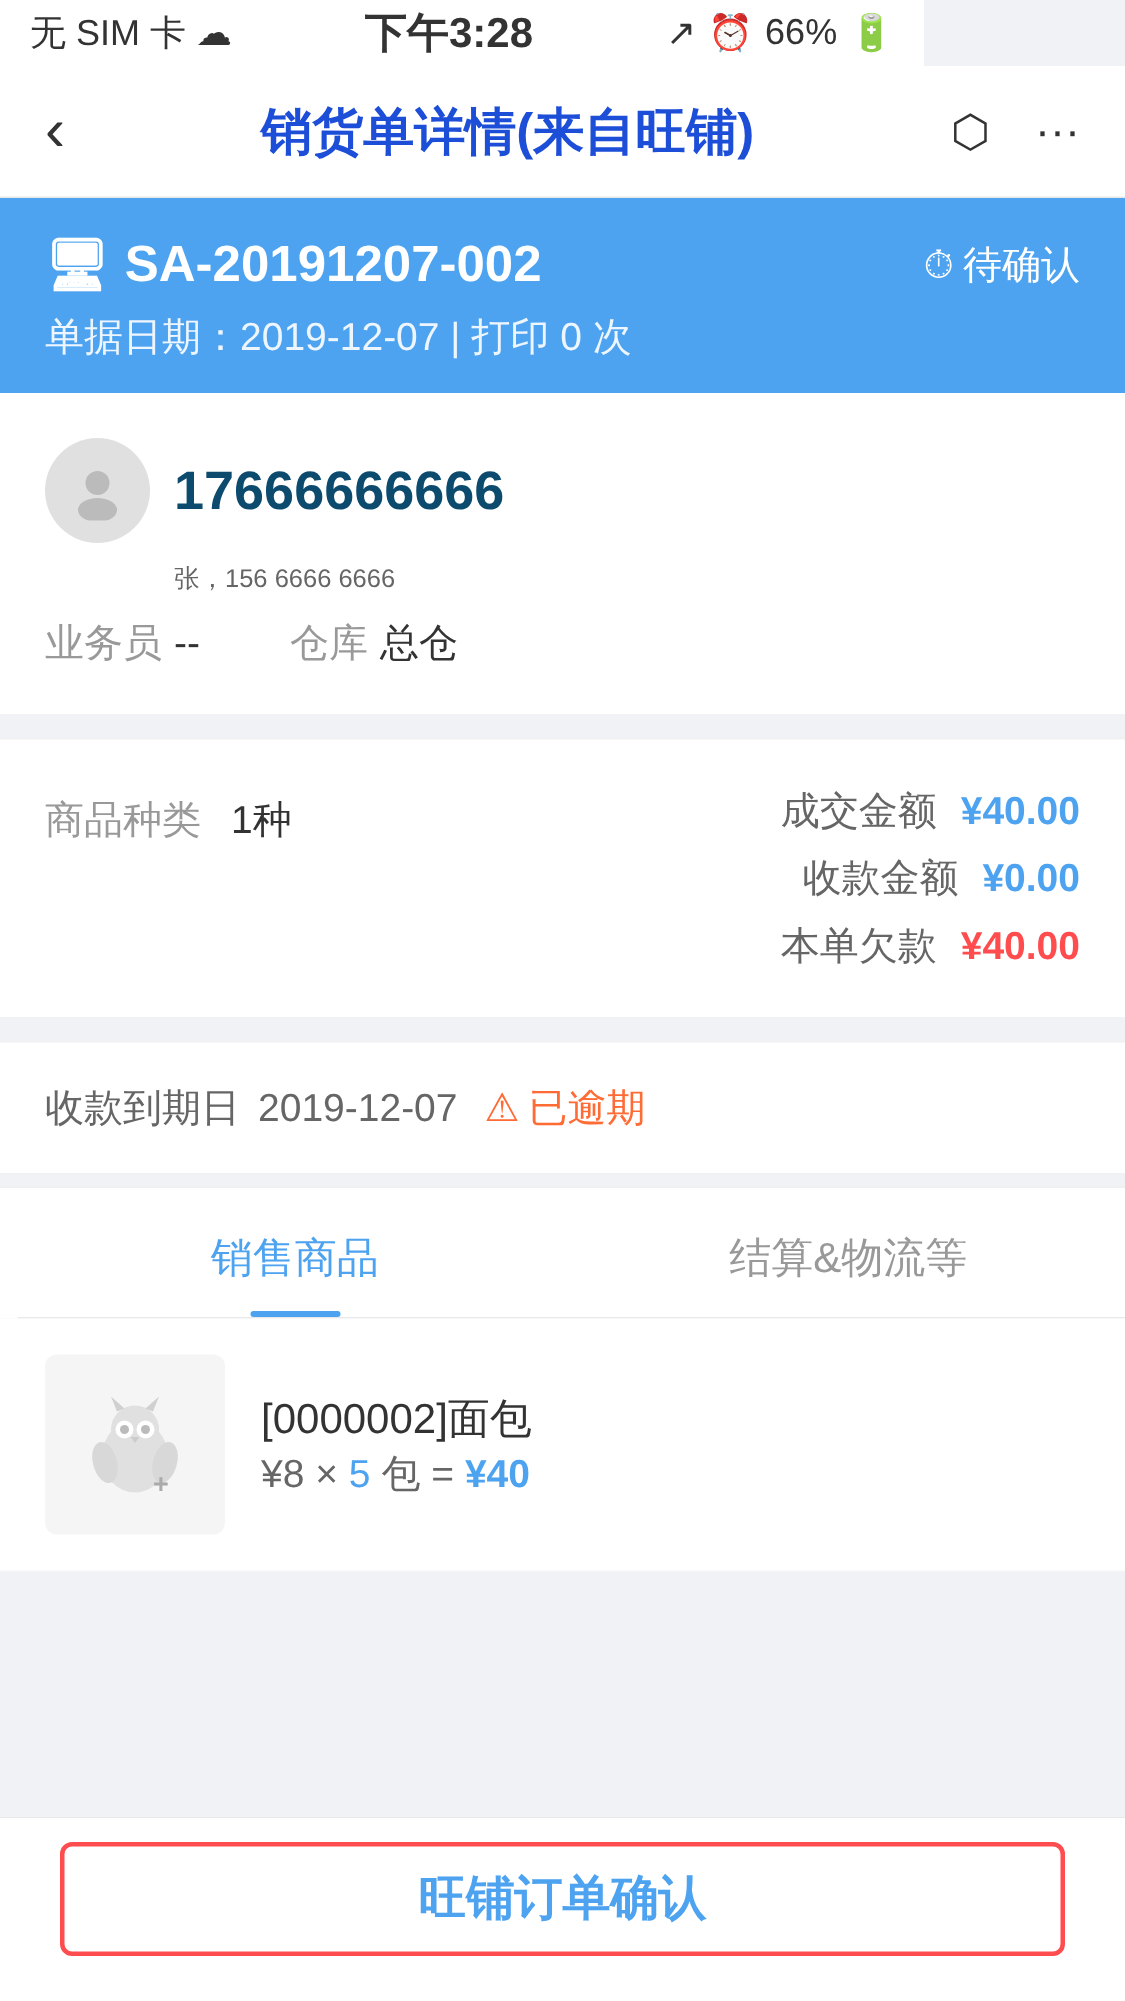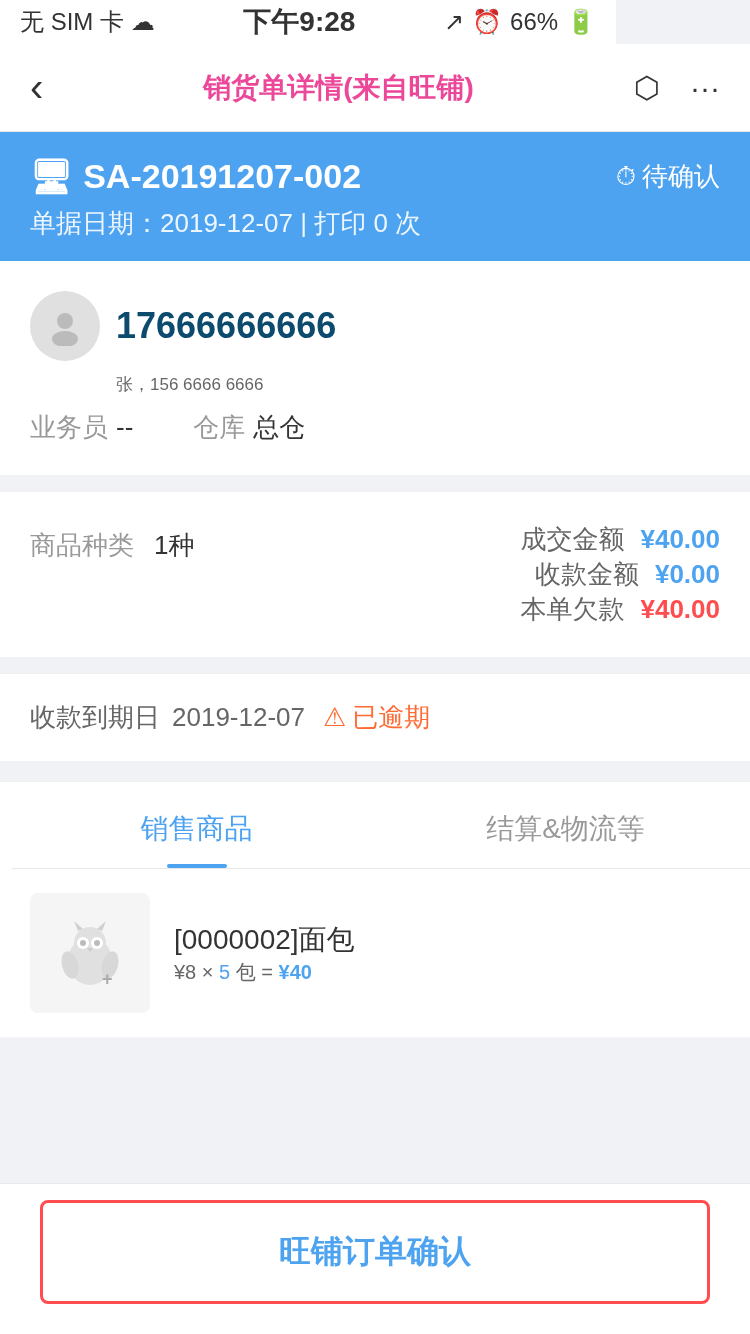--- a/index.html
+++ b/index.html
@@ -36,23 +36,23 @@
       width: 750px;
       height: 88px;
       background: #fff;
       display: flex;
       align-items: center;
       justify-content: space-between;
       padding: 0 30px;
       border-bottom: 1px solid #e8e8e8;
     }
     .nav-title {
-      font-size: 28px;
+      font-size: 34px;
       font-weight: 600;
-      color: #ec4899;
+      color: #1d4ed8;
     }
     .nav-icons { display: flex; align-items: center; gap: 30px; }
     .nav-icon { font-size: 30px; color: #333; }
 
     
     .order-header {
       background: #4da3f0;
       padding: 24px 30px 20px;
       margin-bottom: 0;
     }
@@ -149,36 +149,37 @@
       font-size: 26px;
       padding-top: 6px;
     }
     .summary-label { color: #999; }
     .summary-value { color: #333; }
     .summary-right {
       flex: 1;
       display: flex;
       flex-direction: column;
       align-items: flex-end;
+      gap: 10px;
     }
     .summary-row {
       display: flex;
       align-items: center;
       gap: 16px;
       font-size: 26px;
     }
     .summary-row .label { color: #666; }
     .summary-row .amount-blue { color: #4da3f0; font-weight: 600; }
     .summary-row .amount-red { color: #ff4d4f; font-weight: 600; }
 
     
     .due-date-card {
       background: #fff;
       padding: 26px 30px;
-      margin-bottom: 20px;
+      margin-bottom: 9px;
       display: flex;
       align-items: center;
       gap: 12px;
       font-size: 26px;
       color: #666;
     }
     .overdue-badge {
       display: inline-flex;
       align-items: center;
       gap: 6px;
@@ -244,21 +245,21 @@
       flex-shrink: 0;
       overflow: hidden;
     }
     .product-info { flex: 1; }
     .product-name {
       font-size: 28px;
       color: #333;
       font-weight: 500;
     }
     .product-price {
-      font-size: 20px;
+      font-size: 26px;
       color: #666;
     }
     .product-price .qty { color: #4da3f0; }
     .product-price .total { color: #4da3f0; font-weight: 600; }
 
     
     .gray-area {
       background: #f0f2f5;
       height: 200px;
     }
@@ -268,41 +269,41 @@
       position: fixed;
       bottom: 0;
       left: 0;
       width: 750px;
       background: #fff;
       padding: 16px 40px 30px;
       border-top: 1px solid #e8e8e8;
     }
     .confirm-btn {
       width: 100%;
-      height: 104px;
+      height: 76px;
       background: #fff;
       border: 3px solid #ff4d4f;
       border-radius: 8px;
       font-size: 32px;
       color: #4da3f0;
       font-weight: 600;
       cursor: pointer;
       display: flex;
       align-items: center;
       justify-content: center;
     }
   </style>
 </head>
 <body>
 
 <div class="status-bar">
   <div class="status-left">
     <span>无 SIM 卡 ☁</span>
   </div>
-  <div class="status-center">下午9:28</div>
+  <div class="status-center">下午3:28</div>
   <div class="status-right">
     <span>↗</span>
     <span>⏰</span>
     <span>66%</span>
     <span>🔋</span>
   </div>
 </div>
 
 <div class="nav-bar">
   <span class="nav-icon" style="font-size:40px; font-weight:300;">‹</span>

